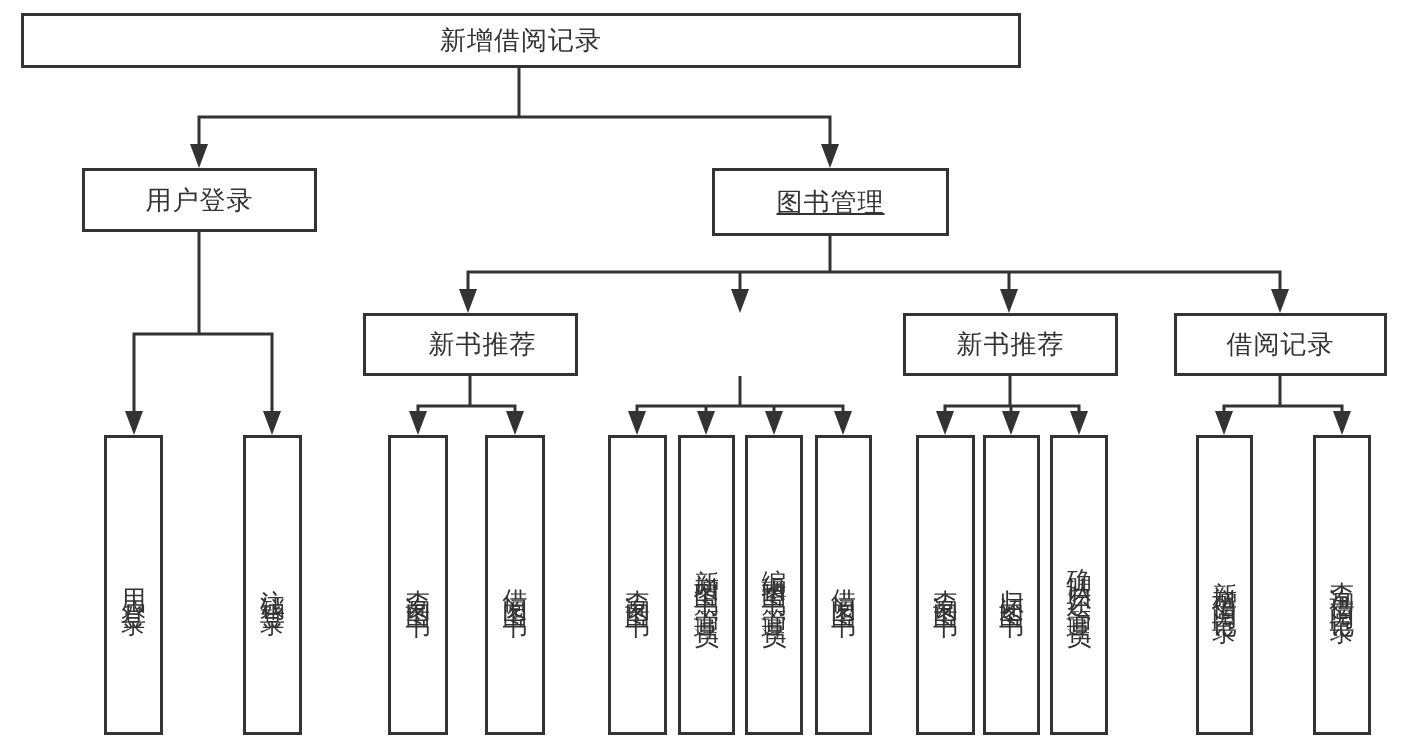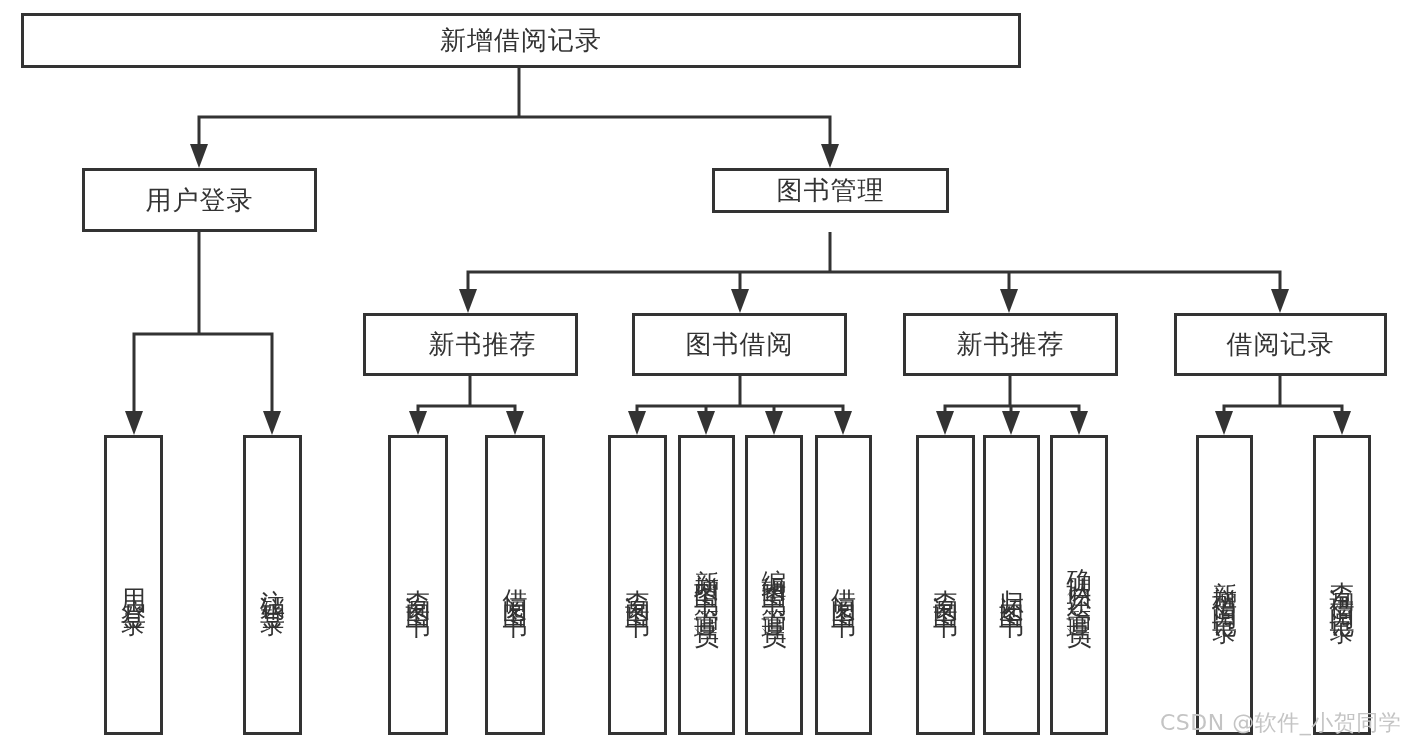--- a/index.html
+++ b/index.html
@@ -41,21 +41,21 @@
     writing-mode: vertical-rl;
     text-orientation: mixed;
     font-size: 25px;
     letter-spacing: 8px;
     line-height: 1;
     white-space: nowrap;
   }
   .root-node   { left: 21px;  top: 13px;  width: 1000px; height: 55px; }
 
   .lvl2-a      { left: 82px;  top: 168px; width: 235px; height: 64px; }
-  .lvl2-b      { left: 712px; top: 168px; width: 237px; height: 45px; }
+  .lvl2-b      { left: 712px; top: 168px; width: 237px; height: 68px; text-decoration: underline; }
 
   .lvl3        { top: 313px; height: 63px; }
   .lvl3-0      { left: 363px;  width: 215px; padding-left: 24px; }
   .lvl3-1      { left: 632px;  width: 215px; }
   .lvl3-2      { left: 903px;  width: 215px; }
   .lvl3-3      { left: 1174px; width: 213px; }
 
   .leaf        { top: 435px; height: 300px; }
   .g1-0 { left: 104px;  width: 59px; }
   .g1-1 { left: 243px;  width: 59px; }
@@ -150,23 +150,20 @@
   <div class="node h lvl2-a">
     <span>用户登录</span>
   </div>
   <div class="node h lvl2-b">
     <span>图书管理</span>
   </div>
 
   <div class="node h lvl3 lvl3-0">
     <span>新书推荐</span>
   </div>
-  <div class="node h lvl3 lvl3-1">
-    <span>图书借阅</span>
-  </div>
   <div class="node h lvl3 lvl3-2">
     <span>新书推荐</span>
   </div>
   <div class="node h lvl3 lvl3-3">
     <span>借阅记录</span>
   </div>
 
   <div class="node v leaf g1-0">
     <span>用户登录</span>
   </div>
@@ -204,15 +201,14 @@
     <span>确认归还（管理员）</span>
   </div>
 
   <div class="node v leaf g5-0">
     <span>新增借阅记录</span>
   </div>
   <div class="node v leaf g5-1">
     <span>查询借阅记录</span>
   </div>
 
-  <div class="watermark">CSDN @软件_小贺同学</div>
 
 </div>
 
 </body></html>

